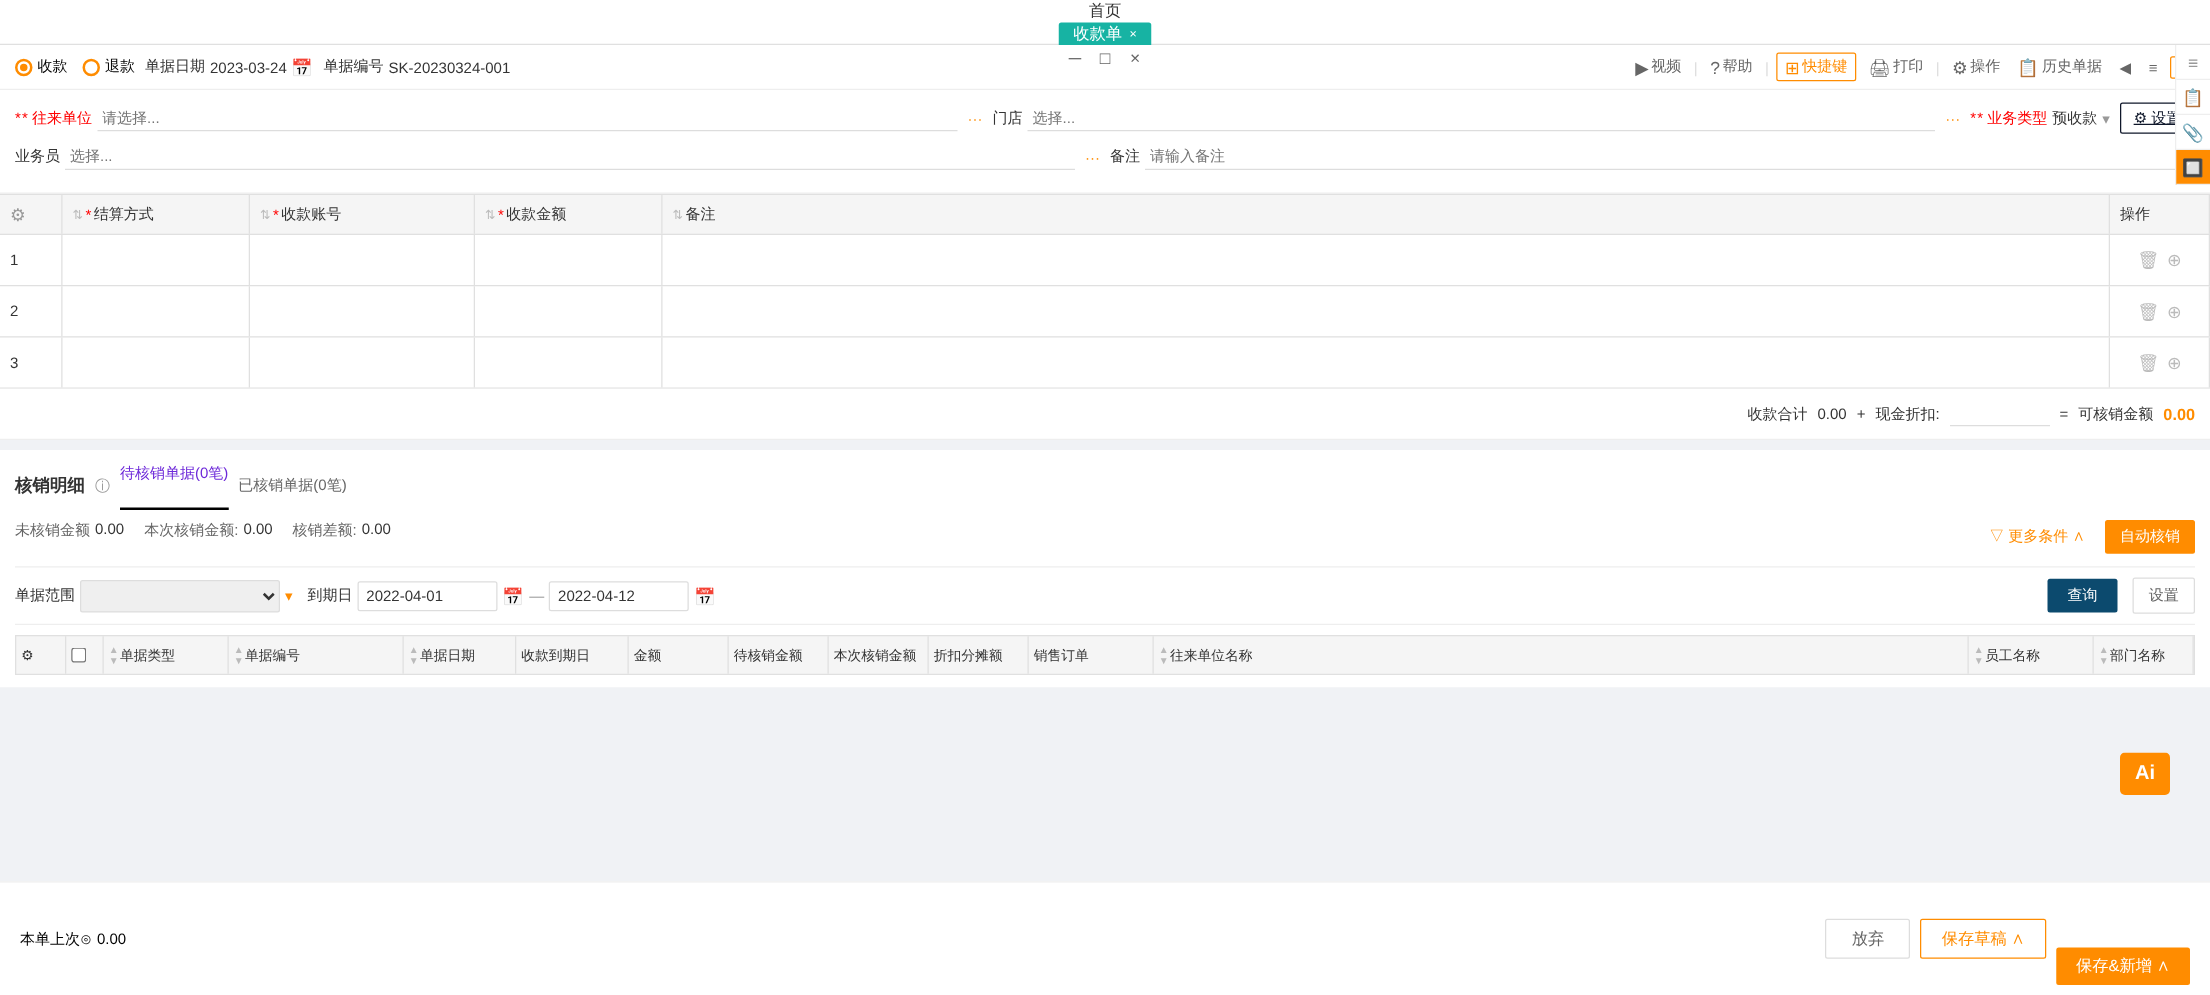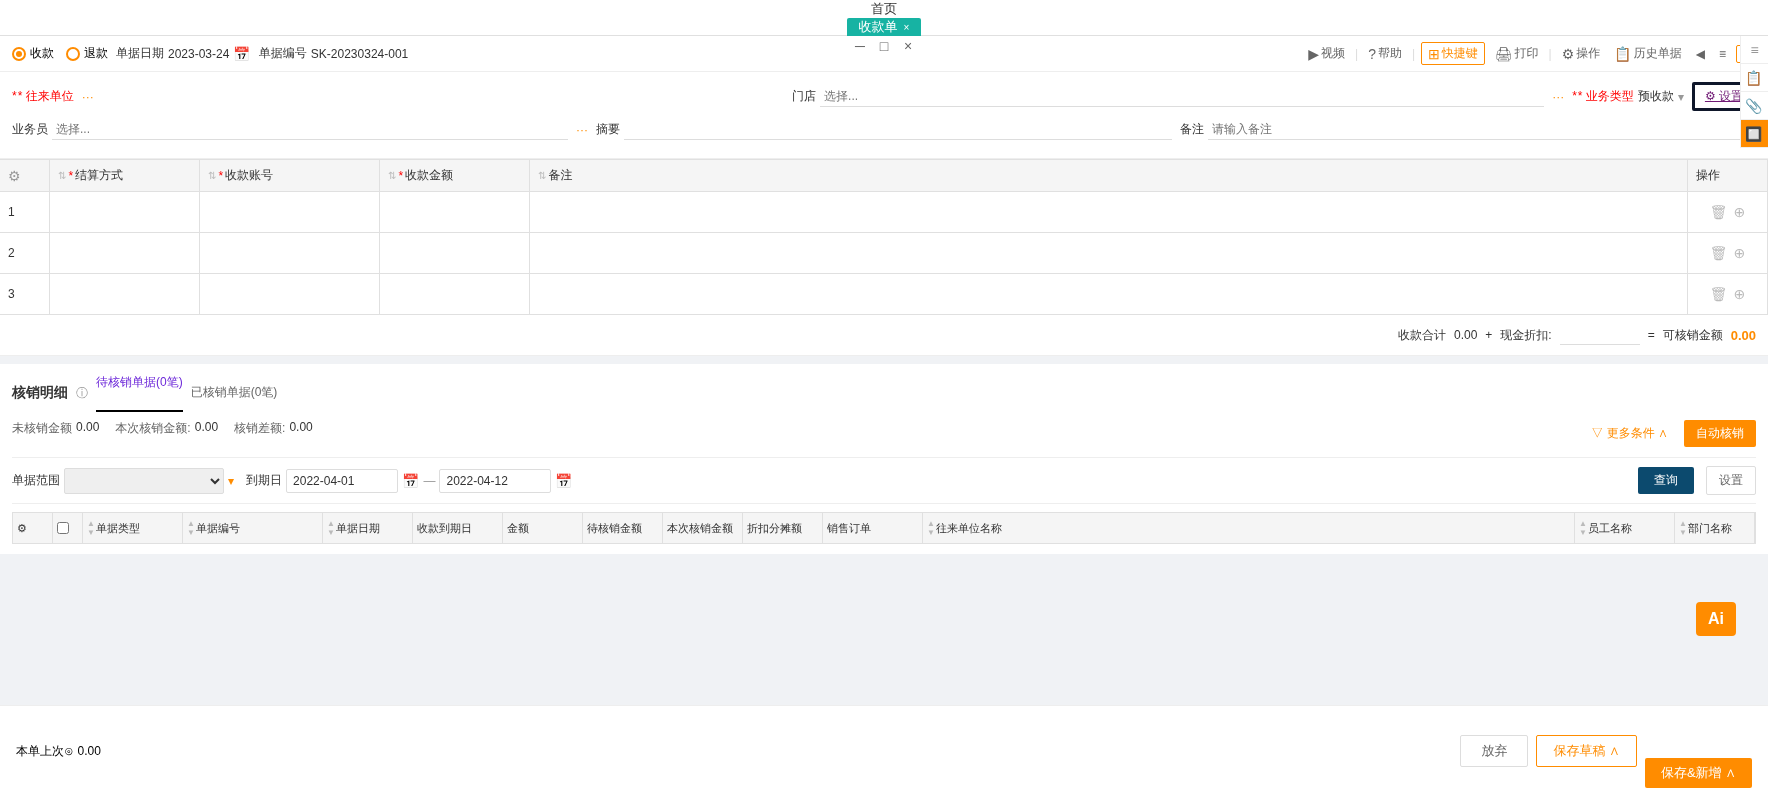--- a/index.html
+++ b/index.html
@@ -51,21 +51,21 @@
     .field-label-normal { color: #333; white-space: nowrap; font-size: 12px; }
     .field-input {
       flex: 1; border: none; border-bottom: 1px solid #ddd; padding: 3px 4px; font-size: 12px;
       color: #ccc; outline: none; min-width: 100px;
     }
     .field-dots { color: #ff8c00; cursor: pointer; margin-left: 4px; }
     .business-type { display: flex; align-items: center; gap: 4px; flex: 0 0 auto; }
     .business-value { color: #333; font-size: 12px; }
     .business-arrow { color: #999; font-size: 12px; cursor: pointer; }
     .settings-btn {
-      background: #fff; border: 3px solid #0f172a; color: #701a75; padding: 3px 10px;
+      background: #fff; border: 1px solid #0f172a; color: #0f172a; padding: 3px 10px;
       border-radius: 2px; cursor: pointer; font-size: 12px; white-space: nowrap; text-decoration: underline;
     }
 
     
     .table-container { background: #fff; margin: 0; }
     .table-header {
       display: grid; grid-template-columns: 50px 150px 180px 150px 1fr 80px;
       background: #f5f5f5; border-top: 1px solid #e0e0e0; border-bottom: 1px solid #e0e0e0;
     }
     .th {
@@ -268,20 +268,21 @@
     <div class="action-item">◀</div>
     <div class="action-item">≡</div>
     <div class="action-item" style="color:#ff8c00;border:1px solid #ff8c00;border-radius:2px;padding:1px 4px;">⊞</div>
   </div>
 </div>
 
 <div class="form-area">
   <div class="form-row">
     <div class="form-field">
       <span class="field-label"><span class="required-star">*</span><span>* 往来单位</span></span>
+      <input class="field-input" placeholder="请选择..." style="">
       <span class="field-dots">···</span>
     </div>
 
     <div class="form-field">
       <span class="field-label-normal">门店</span>
       <input class="field-input" placeholder="选择..." style="">
       <span class="field-dots">···</span>
     </div>
 
     <div class="business-type">
@@ -293,24 +294,20 @@
     <button class="settings-btn">⚙ 设置</button>
   </div>
 
   <div class="form-row">
     <div class="form-field">
       <span class="field-label-normal">业务员</span>
       <input class="field-input" placeholder="选择..." style="">
       <span class="field-dots">···</span>
     </div>
 
-    <div class="form-field">
-      <span class="field-label-normal">摘要</span>
-      <input class="field-input" style="">
-    </div>
 
     <div class="form-field">
       <span class="field-label-normal">备注</span>
       <input class="field-input" placeholder="请输入备注" style="">
     </div>
   </div>
 </div>
 
 <div class="table-container">
   <div class="table-header">

